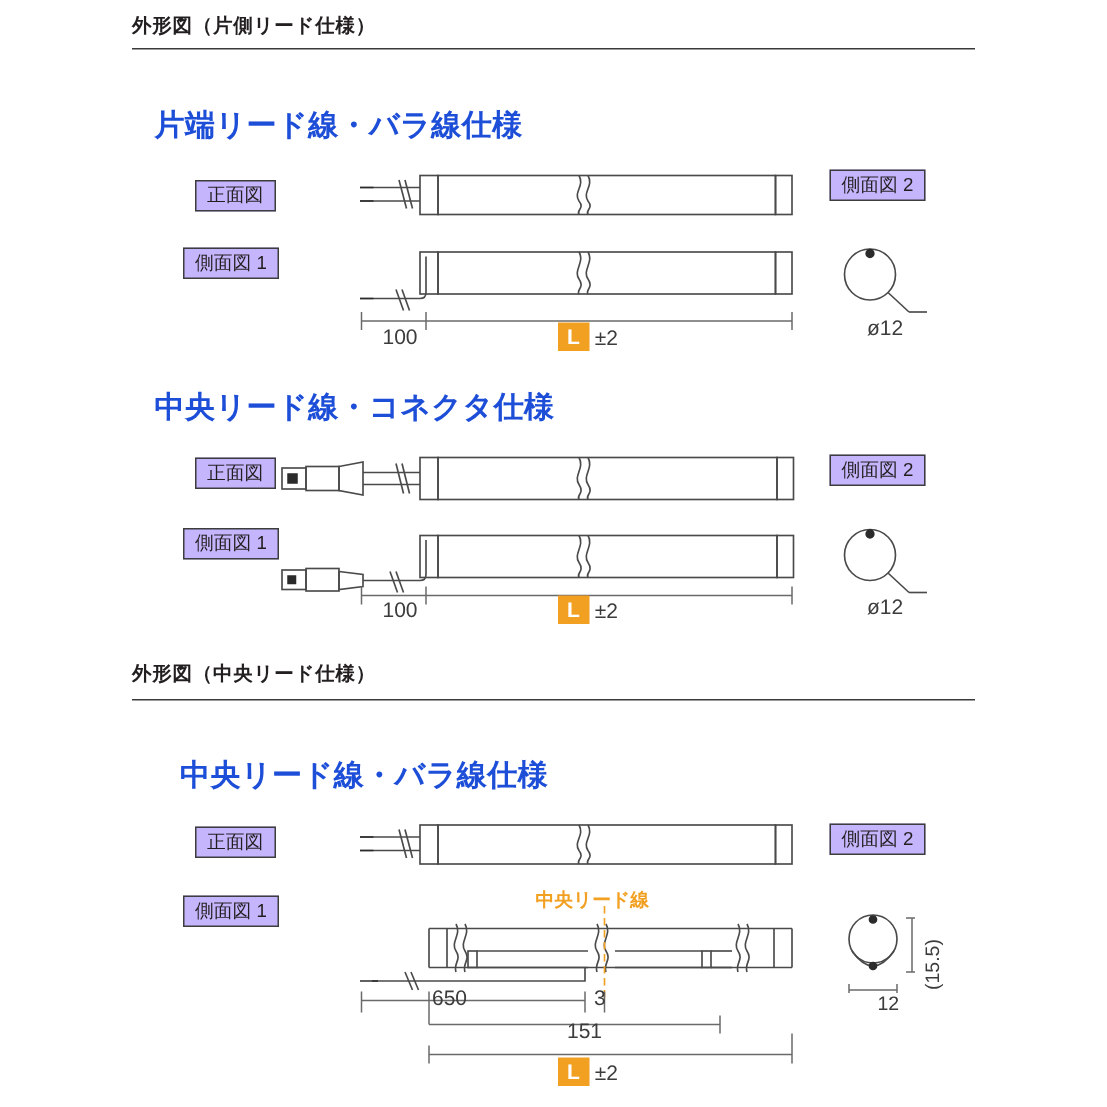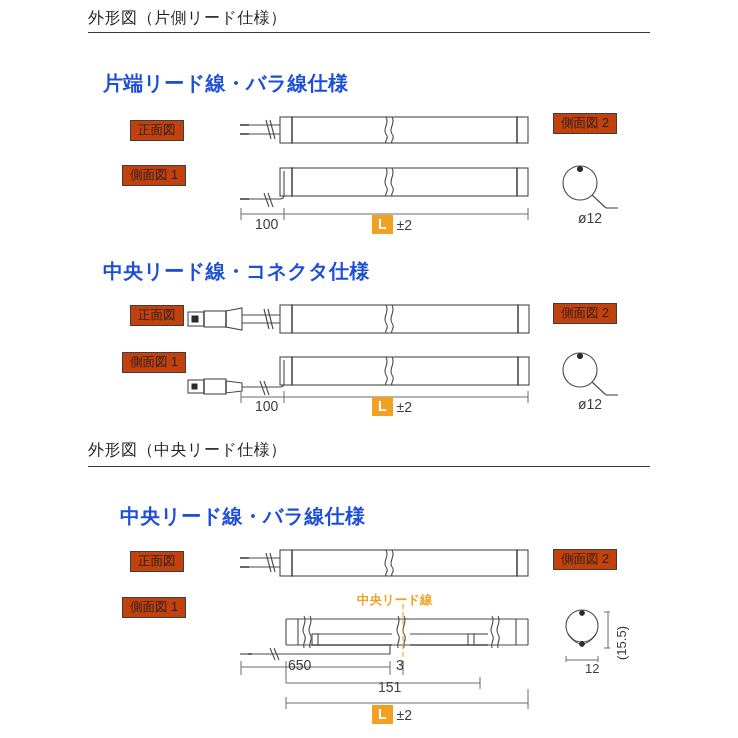--- a/index.html
+++ b/index.html
@@ -9,22 +9,22 @@
     font-family:"Liberation Sans","DejaVu Sans",sans-serif;
     color:#231f20;
     position:relative;
     overflow:hidden;
     -webkit-font-smoothing:antialiased;
   }
 
   
   .section-head{
     position:absolute;
-    font-size:16px;
-    font-weight:400;
+    font-size:13px;
+    font-weight:700;
     color:#231f20;
     letter-spacing:0.5px;
     white-space:nowrap;
   }
   .section-rule{
     position:absolute;
     border-bottom:1.4px solid #3a3a3a;
   }
 
   
@@ -34,21 +34,21 @@
     font-weight:700;
     color:#1d4ed8;
     white-space:nowrap;
     letter-spacing:0.3px;
   }
 
   
   .viewbox{
     position:absolute;
     border:1.3px solid #3d3d3d;
-    background:#c2410c;
+    background:#c4b5fd;
     font-size:12.5px;
     color:#231f20;
     padding:2px 7px 3px 7px;
     white-space:nowrap;
     line-height:1.15;
     box-sizing:border-box;
   }
 
   .dim-text{
     position:absolute;

